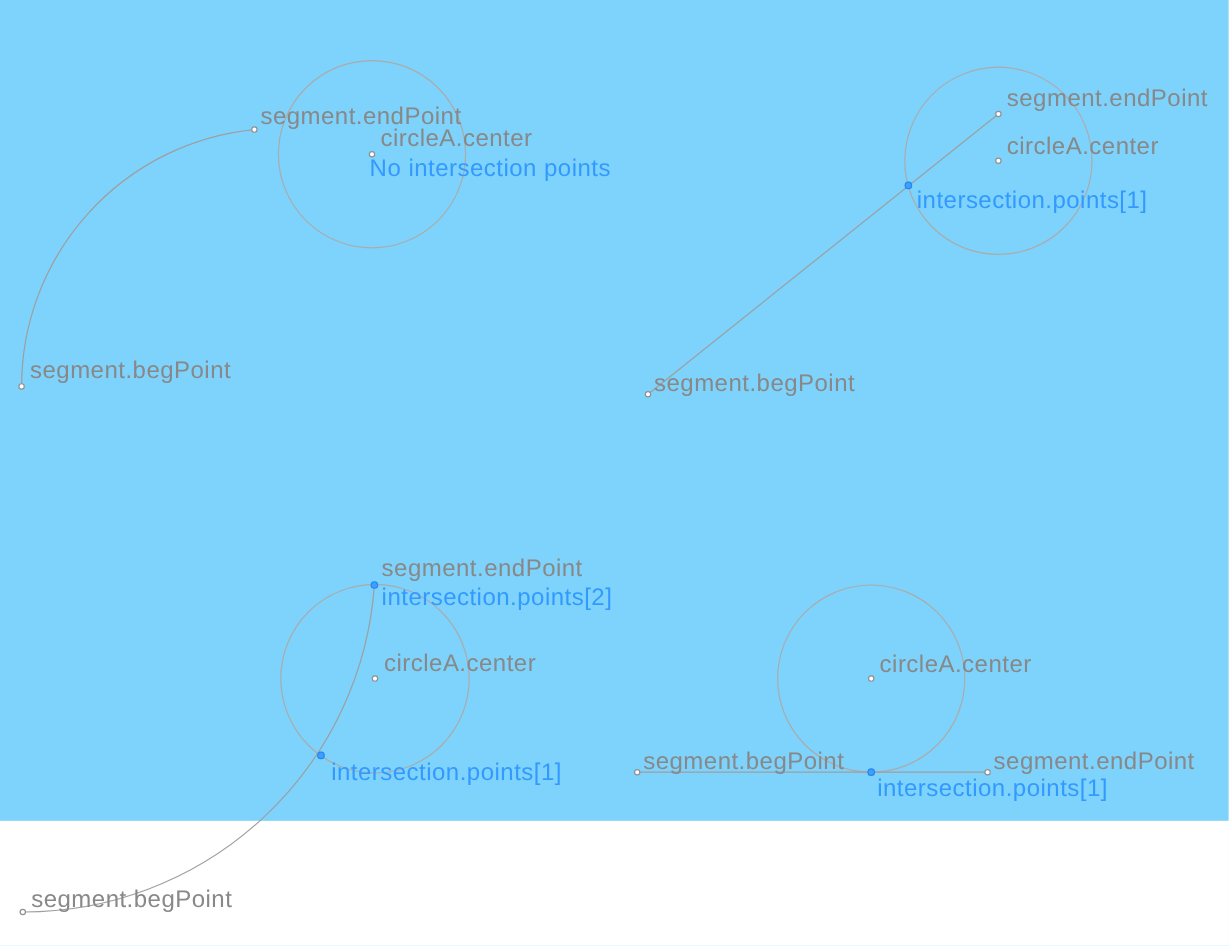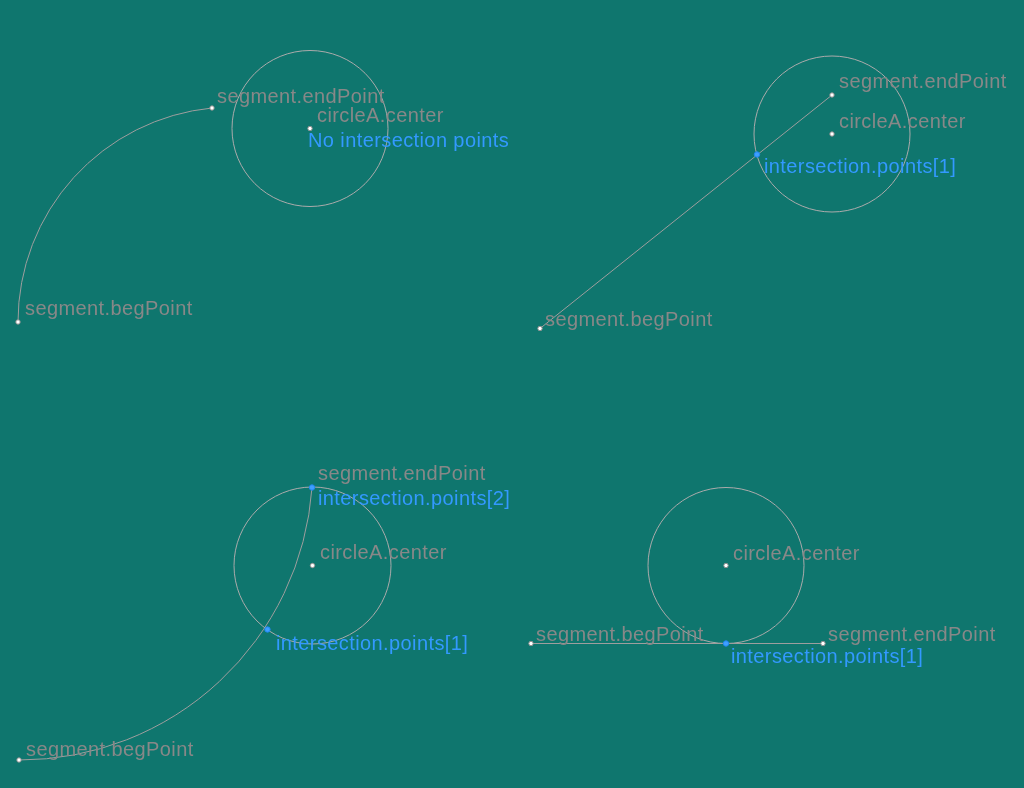--- a/index.html
+++ b/index.html
@@ -6,22 +6,22 @@
     margin: 0;
     padding: 0;
     background: #ffffff;
     width: 1024px;
     height: 788px;
     overflow: hidden;
   }
   .stage {
     position: relative;
     width: 1024px;
-    height: 788px;
-    background: #0f766e;
+    height: 684px;
+    background: #7dd3fc;
   }
   svg text {
     font-family: "Liberation Sans", sans-serif;
     font-size: 20px;
     letter-spacing: 0.4px;
     fill: #888888;
   }
   svg text.accent {
     fill: #3399ff;
   }

